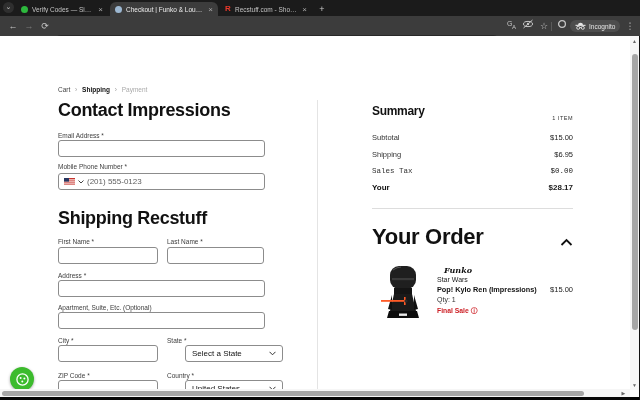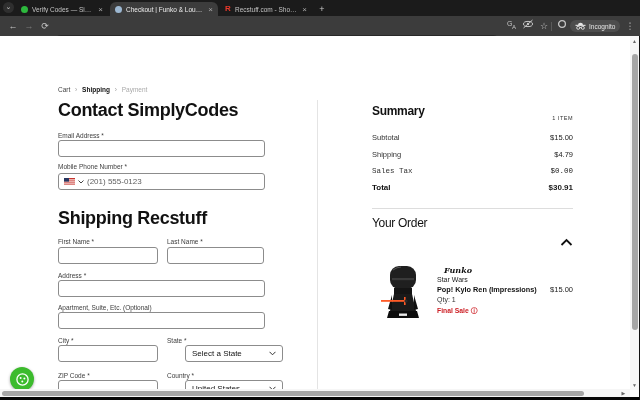--- a/index.html
+++ b/index.html
@@ -49,21 +49,21 @@
     display:flex; align-items:center; justify-content:space-between; padding:0 6px; font-size:8px; color:#111;margin-left:18px; }
   .vdiv { position:absolute; left:317px; top:64px; width:1px; height:326px; background:#e4e4e4; }
 
   
   .sumtitle { position:absolute; left:372px; top:68px; font-size:12px; font-weight:bold; letter-spacing:-0.3px; color:#111; }
   .items { position:absolute; left:372px; top:79px; width:201px; text-align:right; font-size:5.5px; letter-spacing:.5px; color:#333; }
   .srow { position:absolute; left:372px; width:201px; display:flex; justify-content:space-between; font-size:7.5px; color:#333; }
   .srow .v { color:#1a1a1a; }
   .srow.total { font-weight:bold; font-size:8px; color:#111; }
   .hdiv { position:absolute; left:372px; width:201px; height:1px; background:#ddd; }
-  .ordtitle { position:absolute; left:372px; top:180px; font-size:12px; font-weight:normal; letter-spacing:-0.3px; color:#111; }
+  .ordtitle { position:absolute; left:372px; top:188px; font-size:22px; font-weight:bold; letter-spacing:-0.3px; color:#111; }
   .collapse { position:absolute; left:560px; top:197px; width:13px; height:10px; }
   .prodimg { position:absolute; left:379px; top:228px; width:48px; height:55px; }
   .brand { position:absolute; left:437px; top:229px; font-family:"DejaVu Serif",serif; font-style:italic; font-weight:bold; font-size:8px; color:#111;margin-left:7px; }
   .series { position:absolute; left:437px; top:240px; font-size:7px; color:#222; }
   .pname { position:absolute; left:437px; top:249px; width:110px; font-size:7.3px; font-weight:bold; color:#111; }
   .qty { position:absolute; left:437px; top:260px; font-size:7px; color:#333; }
   .fsale { position:absolute; left:437px; top:270px; font-size:6.8px; font-weight:bold; color:#cd2026; }
   .price { position:absolute; left:472px; top:249px; width:101px; text-align:right; font-size:7.5px; color:#1a1a1a; }
 
   
@@ -160,21 +160,21 @@
   <div class="content">
 
     <div class="crumbs">
       <span>Cart</span>
       <span class="sep">›</span>
       <span class="bold">Shipping</span>
       <span class="sep">›</span>
       <span class="dim">Payment</span>
     </div>
 
-    <div class="h1" style="top:64px;">Contact SimplyCodes</div>
+    <div class="h1" style="top:64px;">Contact Impressions</div>
 
     <div class="label" style="left:58px;top:96px;">Email Address *</div>
     <input class="inp" style="left: 58px; top: 104px; width: 207px;">
 
     <div class="label" style="left:58px;top:127px;">Mobile Phone Number *</div>
     <div class="phone">
       <svg width="11" height="7" viewBox="0 0 11 7">
         <rect width="11" height="7" fill="#c7352e"></rect>
         <rect y="1.4" width="11" height="1" fill="#fff"></rect>
         <rect y="3.4" width="11" height="1" fill="#fff"></rect>
@@ -224,29 +224,29 @@
 
     <div class="sumtitle">Summary</div>
     <div class="items">1 ITEM</div>
 
     <div class="srow" style="top:97px;">
       <span>Subtotal</span>
       <span class="v">$15.00</span>
     </div>
     <div class="srow" style="top:114px;">
       <span>Shipping</span>
-      <span class="v">$4.79</span>
+      <span class="v">$6.95</span>
     </div>
     <div class="srow" style="top:131px;font-family:Liberation Mono, monospace;">
       <span>Sales Tax</span>
       <span class="v">$0.00</span>
     </div>
     <div class="srow total" style="top:147px;">
-      <span>Total</span>
-      <span class="v">$30.91</span>
+      <span>Your</span>
+      <span class="v">$28.17</span>
     </div>
 
     <div class="hdiv" style="top:172px;"></div>
 
     <div class="ordtitle">Your Order</div>
     <div class="collapse">
       <svg width="13" height="9" viewBox="0 0 13 9">
         <polyline points="1.5,7 6.5,2 11.5,7" fill="none" stroke="#111" stroke-width="1.8"></polyline>
       </svg>
     </div>

